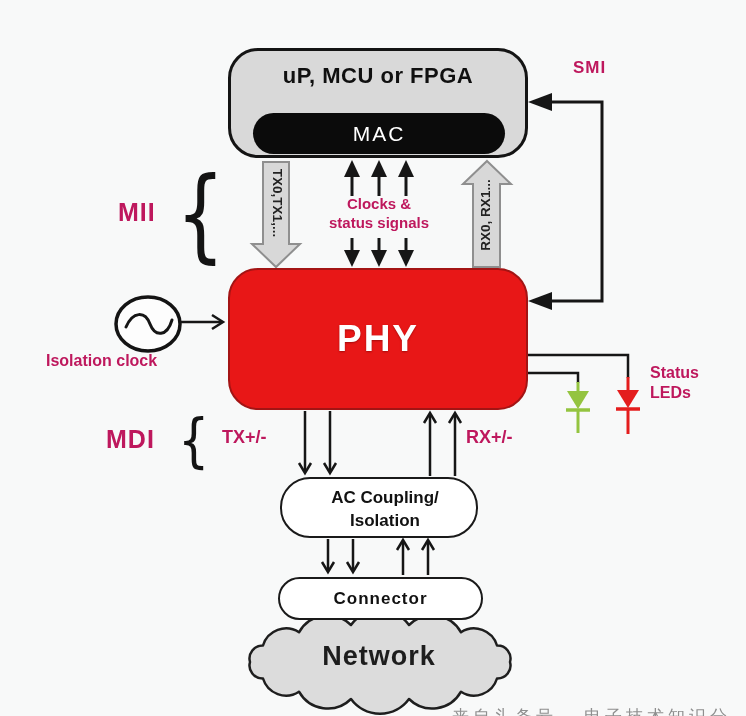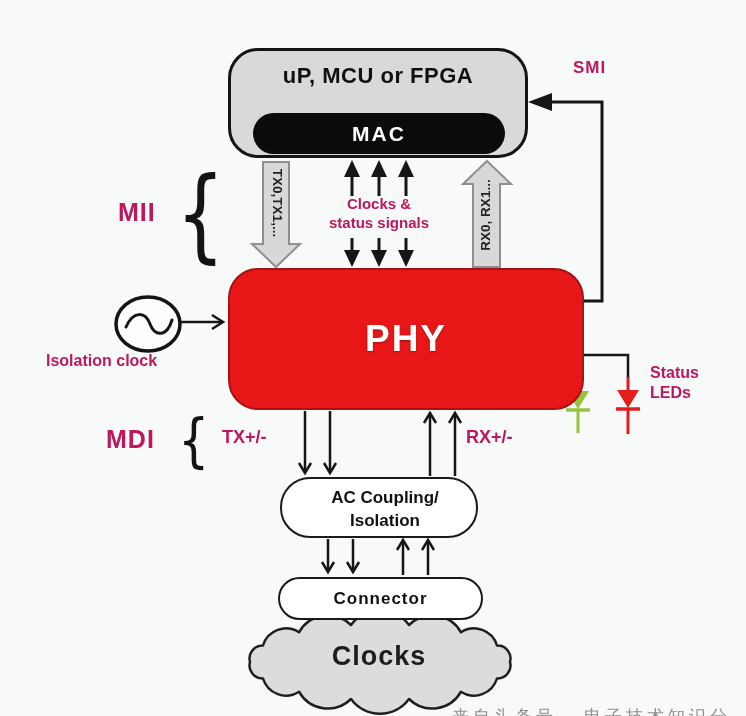--- a/index.html
+++ b/index.html
@@ -17,22 +17,22 @@
     --phy-red:#e81717; --box-gray:#d9d9d9; --mac-black:#0b0b0b;
     --block-arrow-gray:#d8d8d8; --led-green:#94c440; --led-red:#e41d1d;
     --cloud-gray:#dcdcdc; --line-black:#161616;
   }
 
   .box{position:absolute;box-sizing:border-box;z-index:2;text-align:center;border-radius:30px;}
   .mcu-box{left:228px;top:48px;width:300px;height:110px;background:var(--box-gray);
     border:3px solid #141414;}
   .mcu-title{margin-top:12px;font-size:22px;font-weight:bold;color:#101010;letter-spacing:.5px;}
   .mac-bar{left:253px;top:113px;width:252px;height:41px;background:var(--mac-black);
-    color:#fff;font-size:21px;font-weight:bold;line-height:41px;letter-spacing:2px;}
-  .phy-box{left:228px;top:268px;width:356px;height:142px;background:var(--phy-red);
+    color:#fff;font-size:21px;font-weight:normal;line-height:41px;letter-spacing:2px;}
+  .phy-box{left:228px;top:268px;width:300px;height:142px;background:var(--phy-red);
     border:2px solid #a31414;color:#fff;font-size:37px;font-weight:bold;line-height:138px;
     letter-spacing:2px;text-shadow:0 1px 2px rgba(110,0,0,.55);}
   .ac-box{left:280px;top:477px;width:198px;height:61px;background:#fff;
     border:2px solid #1a1a1a;font-size:17px;font-weight:bold;color:#111;padding-top:7px;line-height:23px;padding-left:12px;}
   .connector-box{left:278px;top:577px;width:205px;height:43px;background:#fff;
     border:2px solid #1a1a1a;font-size:17px;font-weight:bold;color:#111;line-height:40px;letter-spacing:1px;}
 
   .lbl{position:absolute;z-index:3;color:#be185d;font-weight:bold;white-space:nowrap;}
   .smi-label{left:573px;top:58px;font-size:17px;letter-spacing:1px;}
   .mii-label{left:118px;top:198px;font-size:25px;letter-spacing:1px;}
@@ -196,16 +196,16 @@
   <div class="lbl ref-clock-label">Isolation clock</div>
 
   <div class="lbl status-leds-label">
     <div>Status</div>
     <div>LEDs</div>
   </div>
 
   <div class="lbl tx-pair-label">TX+/-</div>
   <div class="lbl rx-pair-label">RX+/-</div>
 
-  <div class="lbl network-label">Clocks</div>
+  <div class="lbl network-label">Network</div>
 
   <div class="watermark">来自头条号 · 电子技术知识分享</div>
 </div>
 
 </body></html>

